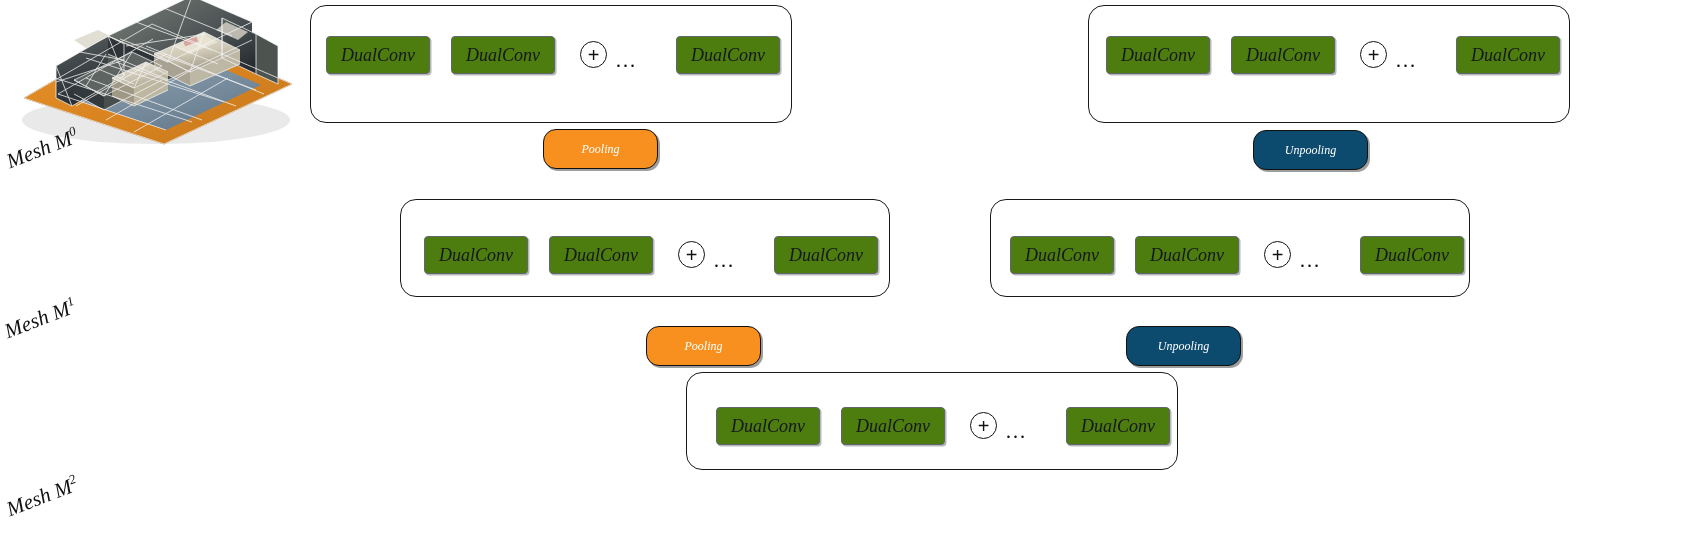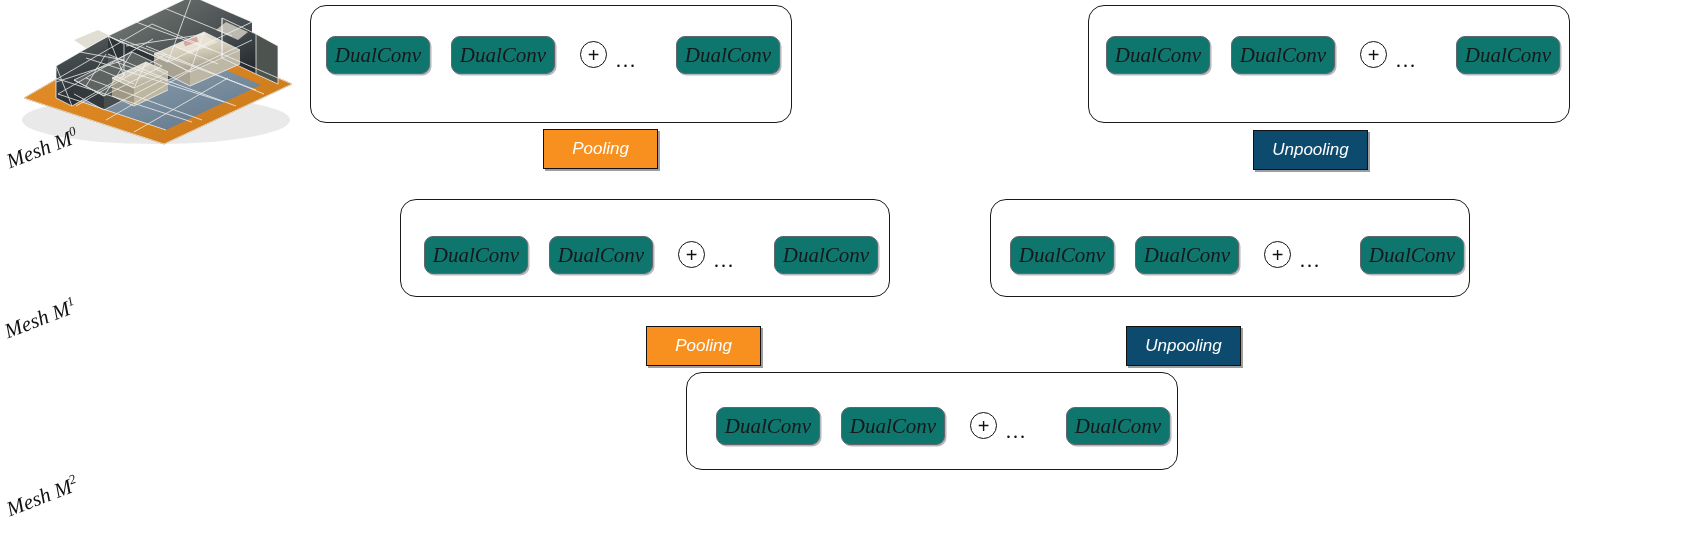--- a/index.html
+++ b/index.html
@@ -10,43 +10,43 @@
   .mesh-label{position:absolute;font-family:"Liberation Serif",serif;
      font-style:italic;font-size:21px;color:#111;white-space:nowrap;
      transform:rotate(-21deg);transform-origin:left bottom;}
   .mesh-label sup{font-size:13px;font-style:italic;}
 
   
   .stage{position:absolute;border:1.6px solid #1a1a1a;border-radius:16px;
          background:#ffffff;box-sizing:border-box;}
 
   
-  .dconv{position:absolute;background:#0f766e;border:1.4px solid #60656e;
-         border-radius:9px;box-sizing:border-box;display:flex;
+  .dconv{position:absolute;background:#4d7c0f;border:1.4px solid #60656e;
+         border-radius:4px;box-sizing:border-box;display:flex;
          align-items:center;justify-content:center;
          font-family:"Liberation Serif",serif;font-style:italic;
-         font-size:21px;color:#15181c;white-space:nowrap;
+         font-size:18px;color:#15181c;white-space:nowrap;
          box-shadow:1.5px 1.5px 0 rgba(90,95,105,.45);}
 
   
   .plus{position:absolute;width:27px;height:27px;border-radius:50%;
         border:1.6px solid #111;background:#fff;box-sizing:border-box;
         display:flex;align-items:center;justify-content:center;
         font-size:20px;line-height:1;color:#111;
         font-family:"Liberation Sans",sans-serif;}
 
   
   .ell{position:absolute;font-size:21px;letter-spacing:3px;color:#111;
        font-family:"Liberation Serif",serif;line-height:1;}
 
   
-  .pill{position:absolute;border-radius:0;border:1.8px solid #111;
+  .pill{position:absolute;border-radius:13px;border:1.8px solid #111;
         box-sizing:border-box;display:flex;align-items:center;
-        justify-content:center;font-family:Liberation Sans, sans-serif;
-        font-style:italic;font-size:17px;color:#ffffff;white-space:nowrap;
+        justify-content:center;font-family:Liberation Serif, serif;
+        font-style:italic;font-size:12px;color:#ffffff;white-space:nowrap;
         box-shadow:2px 2px 0 rgba(40,40,40,.45);}
   .pill.pool{background:#f7901e;}
   .pill.unpool{background:#0c4a6e;}
 </style>
 </head>
 <body>
 
 
 
 

